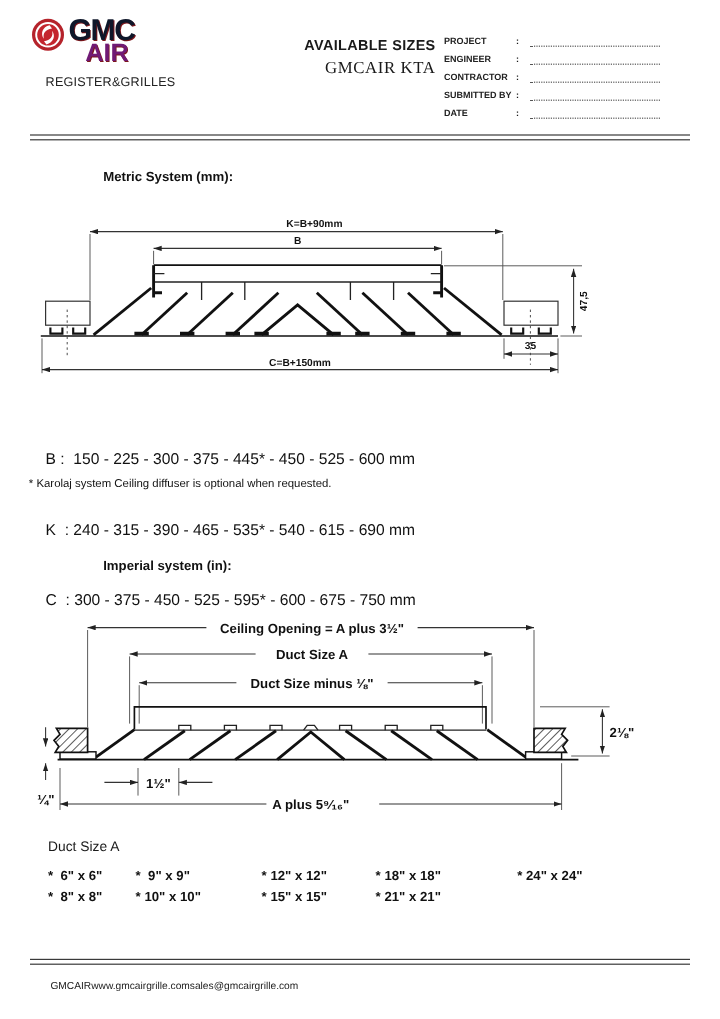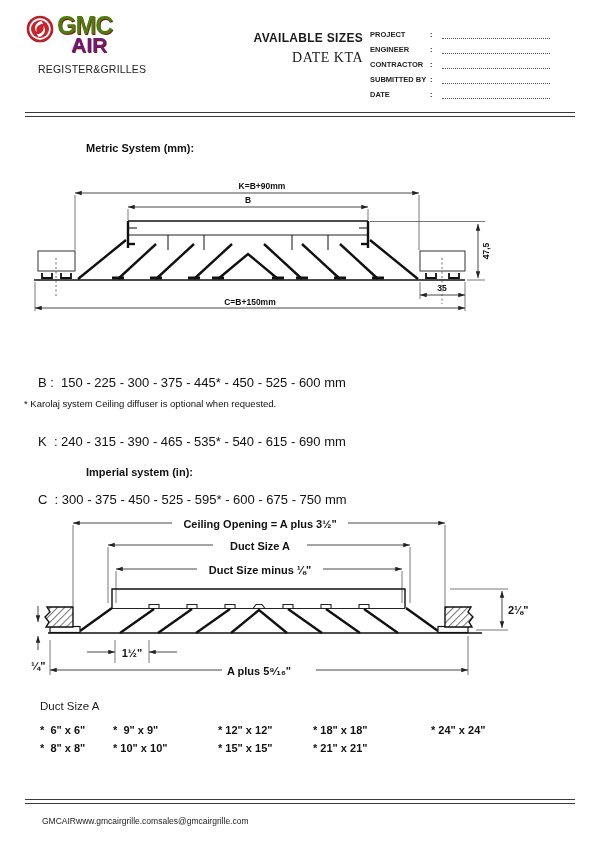--- a/index.html
+++ b/index.html
@@ -2,21 +2,21 @@
 <html><head>
 <meta charset="utf-8">
 <style>
   html,body{margin:0;padding:0;background:#fff;}
   body{width:600px;height:849px;position:relative;font-family:"Liberation Sans",sans-serif;color:#1a1a1a;overflow:hidden;}
   .abs{position:absolute;}
 
   
   .logo-block{left:26px;top:15px;display:flex;align-items:flex-start;}
   .logo-text{margin-left:3px;line-height:0.82;}
-  .logo-gmc{font-size:25px;font-weight:800;letter-spacing:-1px;color:#4d7c0f;text-shadow:0.8px 0.8px 0 #7c161b;}
+  .logo-gmc{font-size:25px;font-weight:800;letter-spacing:-1px;color:#0f172a;text-shadow:0.8px 0.8px 0 #7c161b;}
   .logo-air{font-size:21px;font-weight:800;letter-spacing:0px;color:#701a75;text-shadow:0.8px 0.8px 0 #7c161b;margin-left:14px;}
   .logo-sub{left:38px;top:63px;font-size:10.5px;font-weight:normal;letter-spacing:0.2px;color:#222;}
 
   
   .doc-title{left:203px;top:31px;width:160px;text-align:right;}
   .title1{font-size:12px;font-weight:bold;letter-spacing:0.3px;}
   .title2{font-family:"Liberation Serif",serif;font-size:14px;margin-top:5px;letter-spacing:0.5px;}
 
   
   .form-block{left:370px;top:24px;width:180px;}
@@ -69,21 +69,21 @@
   </svg>
   <div class="logo-text">
     <div class="logo-gmc">GMC</div>
     <div class="logo-air">AIR</div>
   </div>
 </div>
 <div class="abs logo-sub">REGISTER&amp;GRILLES</div>
 
 <div class="abs doc-title">
   <div class="title1">AVAILABLE SIZES</div>
-  <div class="title2">DATE KTA</div>
+  <div class="title2">GMCAIR KTA</div>
 </div>
 
 <div class="abs form-block">
   <div class="form-row">
     <span class="form-label">PROJECT</span>
     <span class="form-colon">:</span>
     <span class="form-dots"></span>
   </div>
   <div class="form-row">
     <span class="form-label">ENGINEER</span>

